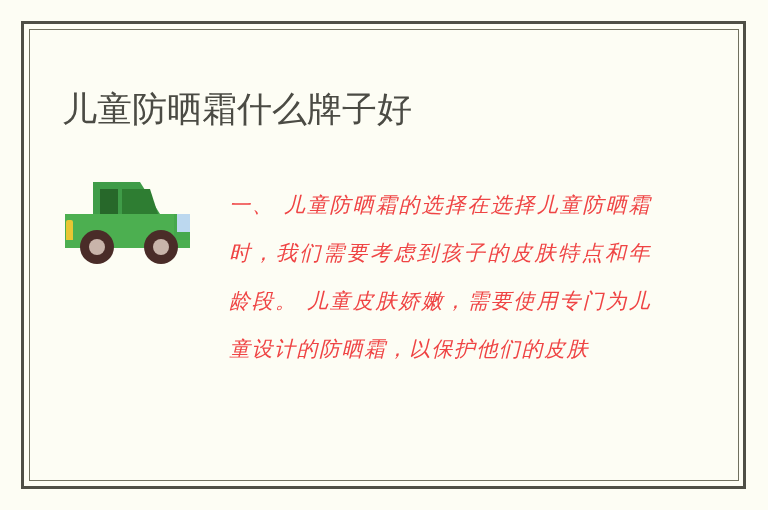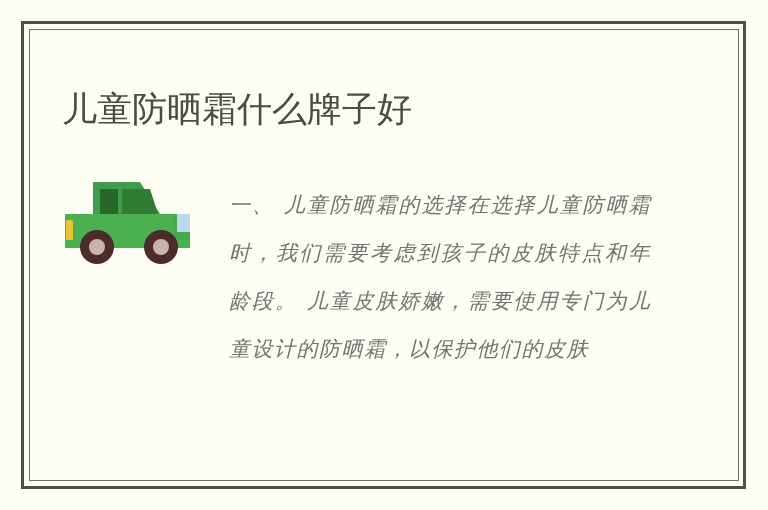--- a/index.html
+++ b/index.html
@@ -76,21 +76,21 @@
     height: 100px;
   }
   .truck-svg { display: block; }
 
   
   .body-text {
     position: absolute;
     left: 167px;
     top: 0px;
     width: 422px;
-    color: #737373;
+    color: #ef4444;
     font-size: 21px;
     line-height: 48px;
     font-family: "DejaVu Serif", serif;
     font-style: italic;
     text-align: justify;
     text-justify: inter-character;
     letter-spacing: 1.5px;
   }
 </style>
 </head>

